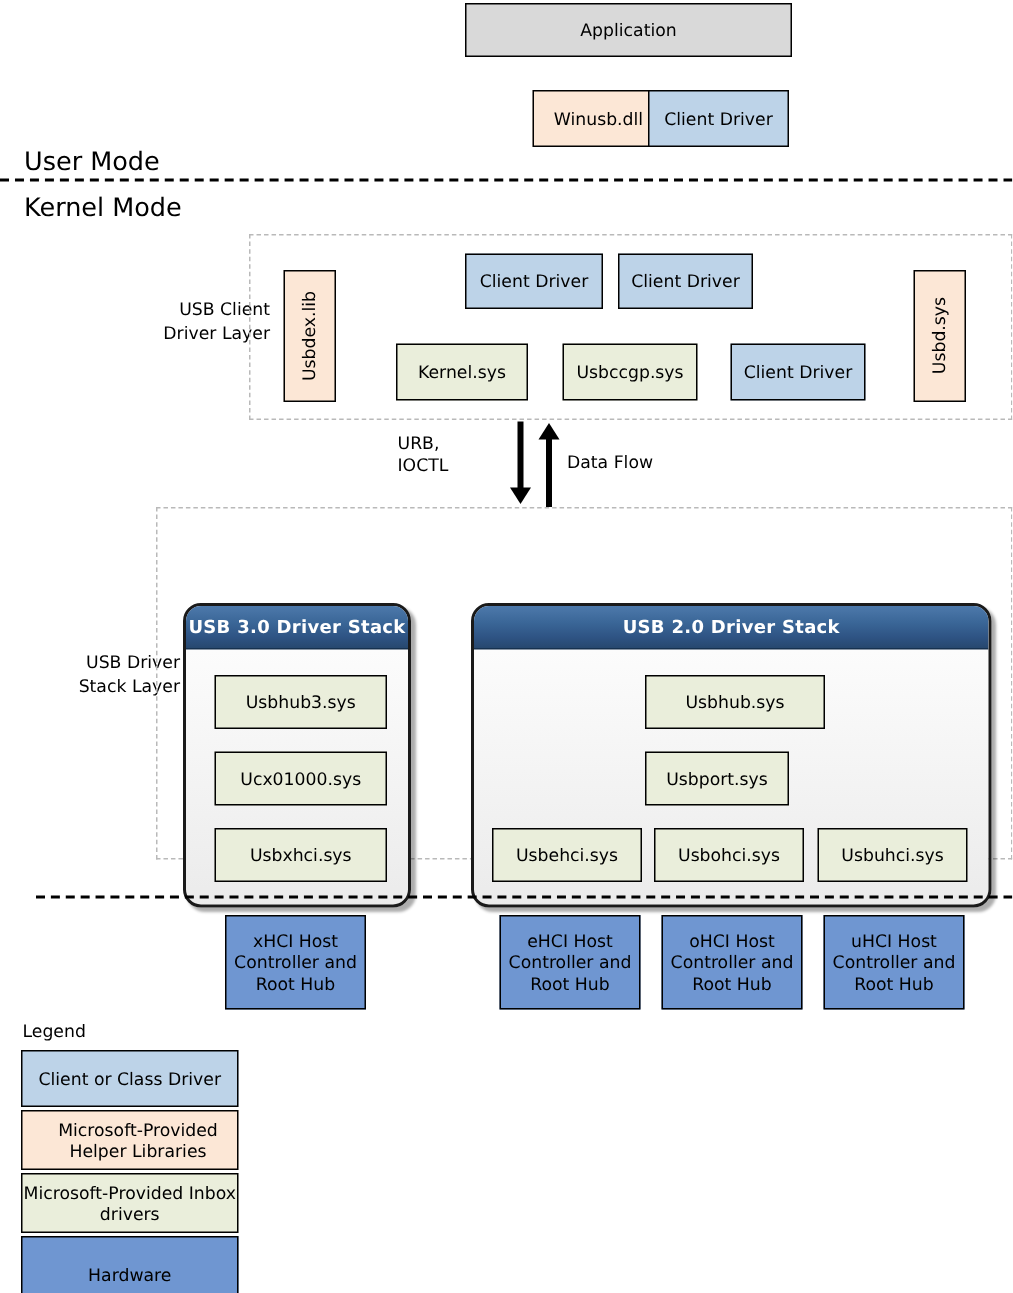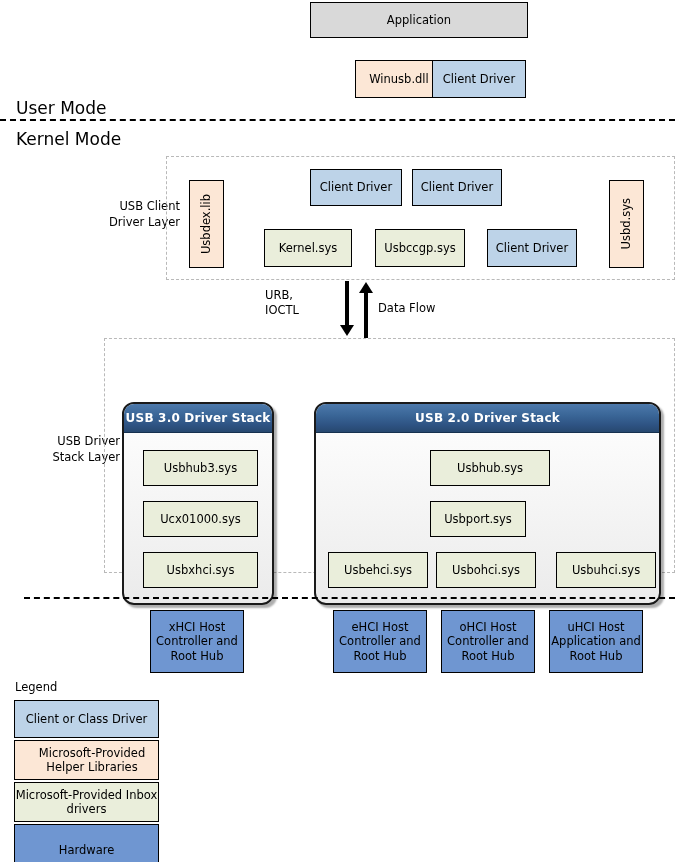--- a/index.html
+++ b/index.html
@@ -243,38 +243,38 @@
     </div>
     <div class="inner-box" style="left:114px; top:97px; width:96px; height:36px;">
       <span>Usbport.sys</span>
     </div>
     <div class="inner-box" style="left:120px; top:148px; width:100px; height:36px;">
       <span>Usbohci.sys</span>
     </div>
     <div class="inner-box" style="left:12px; top:148px; width:100px; height:36px;">
       <span>Usbehci.sys</span>
     </div>
-    <div class="inner-box" style="left:240px; top:148px; width:100px; height:36px;">
+    <div class="inner-box" style="left:229px; top:148px; width:100px; height:36px;">
       <span>Usbuhci.sys</span>
     </div>
   </div>
 
   <div class="dashed-hr" style="left:24px; top:597px; width:651px;"></div>
 
   <div class="box box-hw" style="left:150px; top:610px; width:94px; height:63px;">
     <span>xHCI Host Controller and Root Hub</span>
   </div>
   <div class="box box-hw" style="left:333px; top:610px; width:94px; height:63px;">
     <span>eHCI Host Controller and Root Hub</span>
   </div>
   <div class="box box-hw" style="left:441px; top:610px; width:94px; height:63px;">
     <span>oHCI Host Controller and Root Hub</span>
   </div>
   <div class="box box-hw" style="left:549px; top:610px; width:94px; height:63px;">
-    <span>uHCI Host Application and Root Hub</span>
+    <span>uHCI Host Controller and Root Hub</span>
   </div>
 
   <div class="legend-title" style="left:15px; top:680px;">Legend</div>
 
   <div class="legend-box" style="left:14px; top:700px; width:145px; height:38px; background:#bdd3e8;">
     <span>Client or Class Driver</span>
   </div>
   <div class="legend-box" style="left:14px; top:740px; width:145px; height:40px; background:#fce7d6;padding-left:11px;">
     <span>Microsoft-Provided Helper Libraries</span>
   </div>

